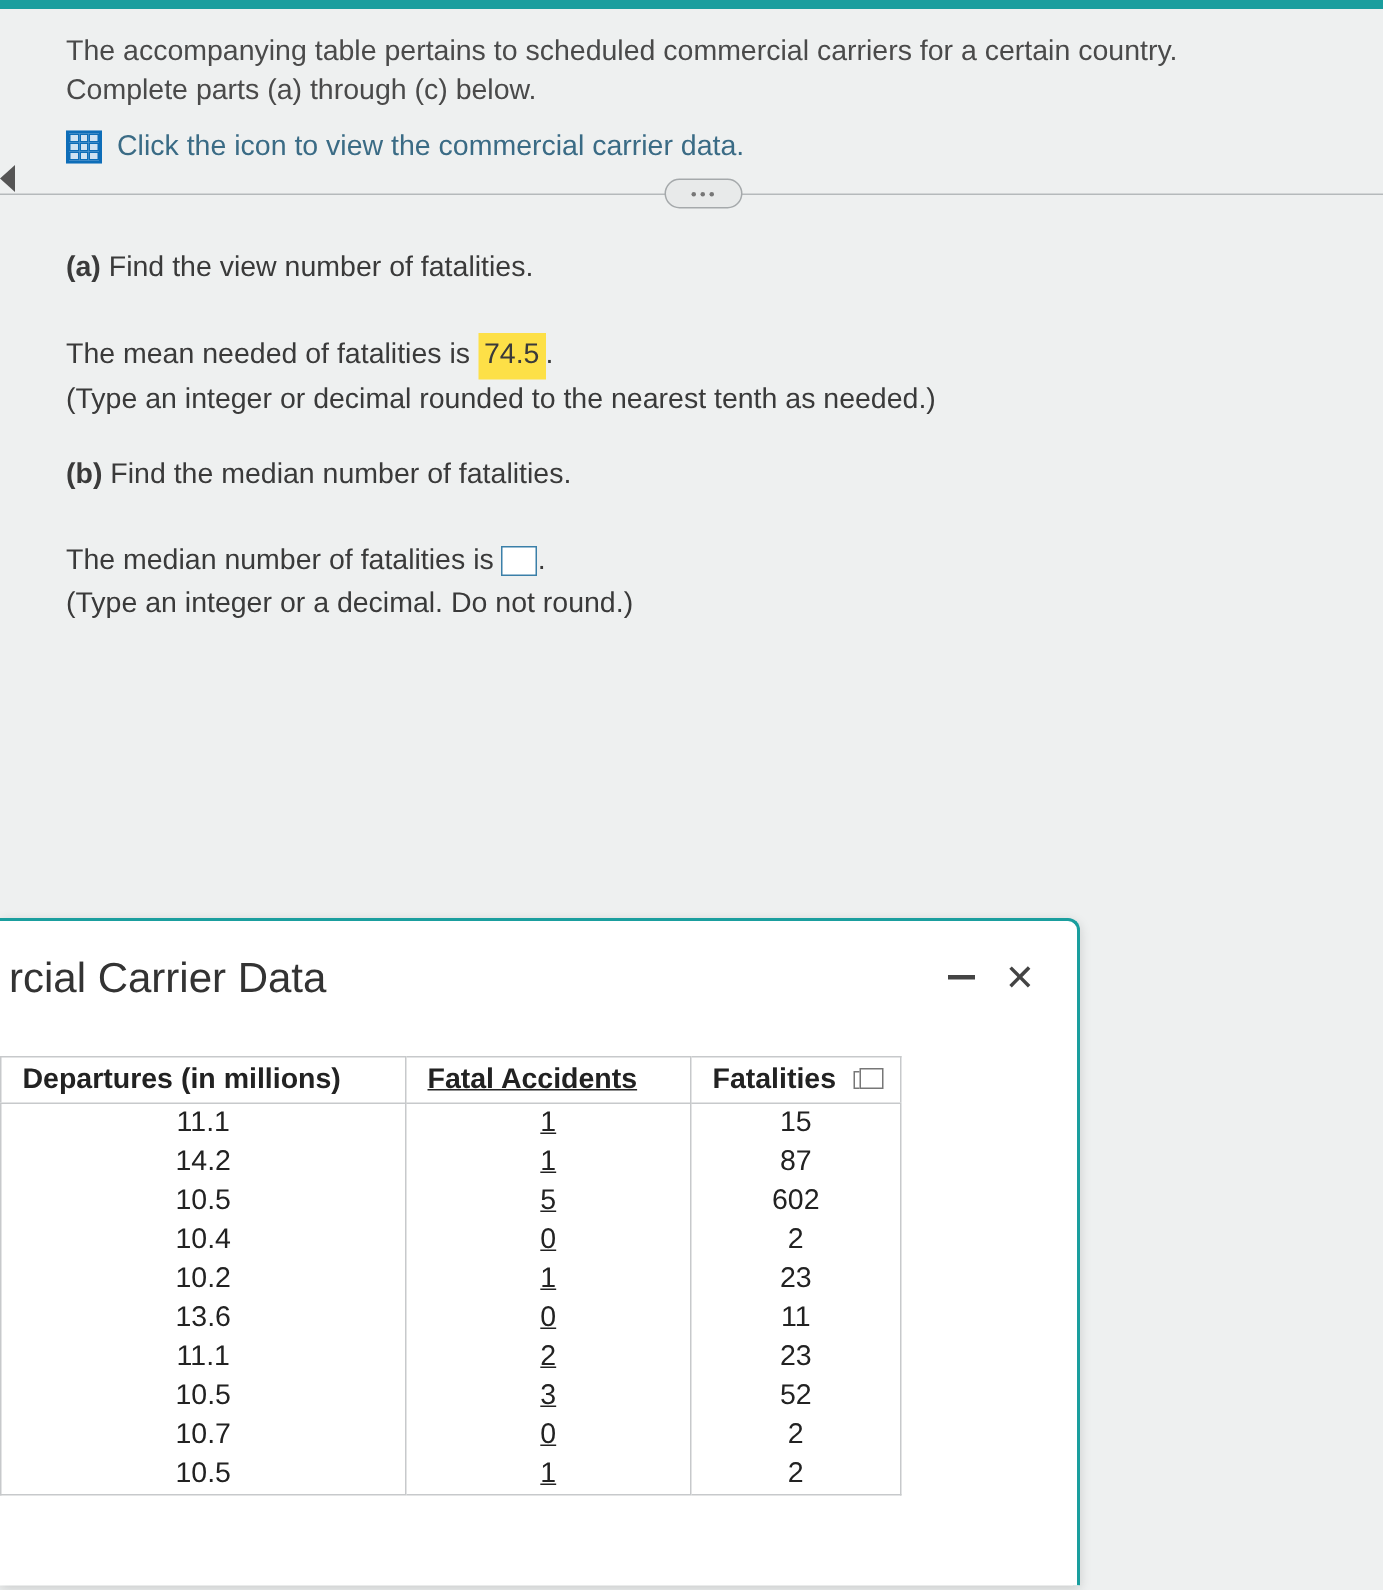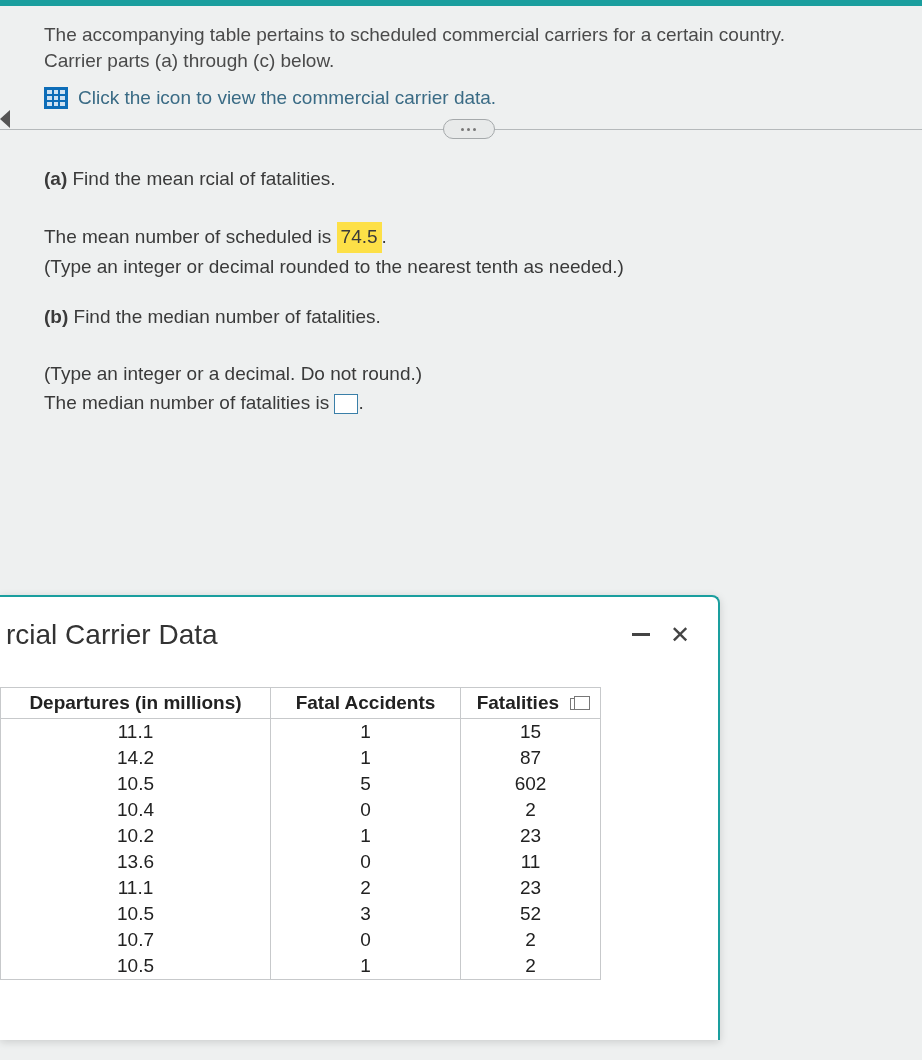--- a/index.html
+++ b/index.html
@@ -98,21 +98,21 @@
     top: 110px;
     width: 0; height: 0;
     border-top: 9px solid transparent;
     border-bottom: 9px solid transparent;
     border-right: 10px solid #555;
   }
   
   .popup {
     position: absolute;
     left: 0;
-    top: 595px;
+    top: 612px;
     width: 720px;
     height: 445px;
     background: #fff;
     border: 2px solid #1a9e9e;
     border-left: none;
     border-bottom: none;
     box-shadow: 0 2px 8px rgba(0,0,0,0.15);
     border-top-right-radius: 8px;
   }
   .popup-header {
@@ -145,33 +145,33 @@
   }
   table.data {
     border-collapse: collapse;
     font-size: 19px;
     color: #222;
     border: 1px solid #c7c9cb;
   }
   table.data th {
     font-weight: bold;
     padding: 4px 14px;
-    text-align: center;
+    text-align: left;
     border-bottom: 1px solid #c7c9cb;
     border-right: 1px solid #c7c9cb;
   }
   table.data th:last-child { border-right: none; }
   table.data td {
     padding: 2px 14px;
     text-align: center;
     border-right: 1px solid #c7c9cb;
   }
   table.data td:last-child { border-right: none; }
   .col1 { width: 270px; }
-  .col2 { width: 190px; }
+  .col2 { width: 190px; text-decoration: underline; }
   .col3 { width: 140px; margin-top: 25px; }
   .copy-icon {
     display:inline-block;
     width:14px; height:12px;
     border:1px solid #777;
     position: relative;
     margin-left:6px;
     vertical-align: middle;
   }
   .copy-icon::after{
@@ -186,21 +186,21 @@
 </head>
 <body>
 
 <div class="top-bar"></div>
 
 <div class="nav-tri"></div>
 
 <div class="main">
   <p class="intro">
     <span>The accompanying table pertains to scheduled commercial carriers for a certain country.</span><br>
-    <span>Carrier parts (a) through (c) below.</span>
+    <span>Complete parts (a) through (c) below.</span>
   </p>
 
   <div class="icon-row">
     <div class="table-icon">
       <div></div>
         <div></div>
         <div></div>
       <div></div>
         <div></div>
         <div></div>
@@ -216,41 +216,41 @@
     <div class="pill">
       <span></span>
         <span></span>
         <span></span>
     </div>
   </div>
 
   <div class="section">
     <p>
       <b>(a)</b>
-      <span>Find the mean rcial of fatalities.</span>
+      <span>Find the view number of fatalities.</span>
     </p>
     <br>
     <p>
-      <span>The mean number of scheduled is</span>
+      <span>The mean needed of fatalities is</span>
       <span class="answer-box-filled">74.5</span><span>.</span>
     </p>
     <p>(Type an integer or decimal rounded to the nearest tenth as needed.)</p>
   </div>
 
   <div class="section">
     <p>
       <b>(b)</b>
       <span>Find the median number of fatalities.</span>
     </p>
     <br>
-    <p>(Type an integer or a decimal. Do not round.)</p>
     <p>
       <span>The median number of fatalities is</span>
       <span class="answer-box-empty"></span><span>.</span>
     </p>
+    <p>(Type an integer or a decimal. Do not round.)</p>
   </div>
 </div>
 
 <div class="popup">
   <div class="popup-header">
     <div class="popup-title">rcial Carrier Data</div>
     <div class="popup-ctrls">
       <span>
           <div class="min-icon"></div>
         </span>

